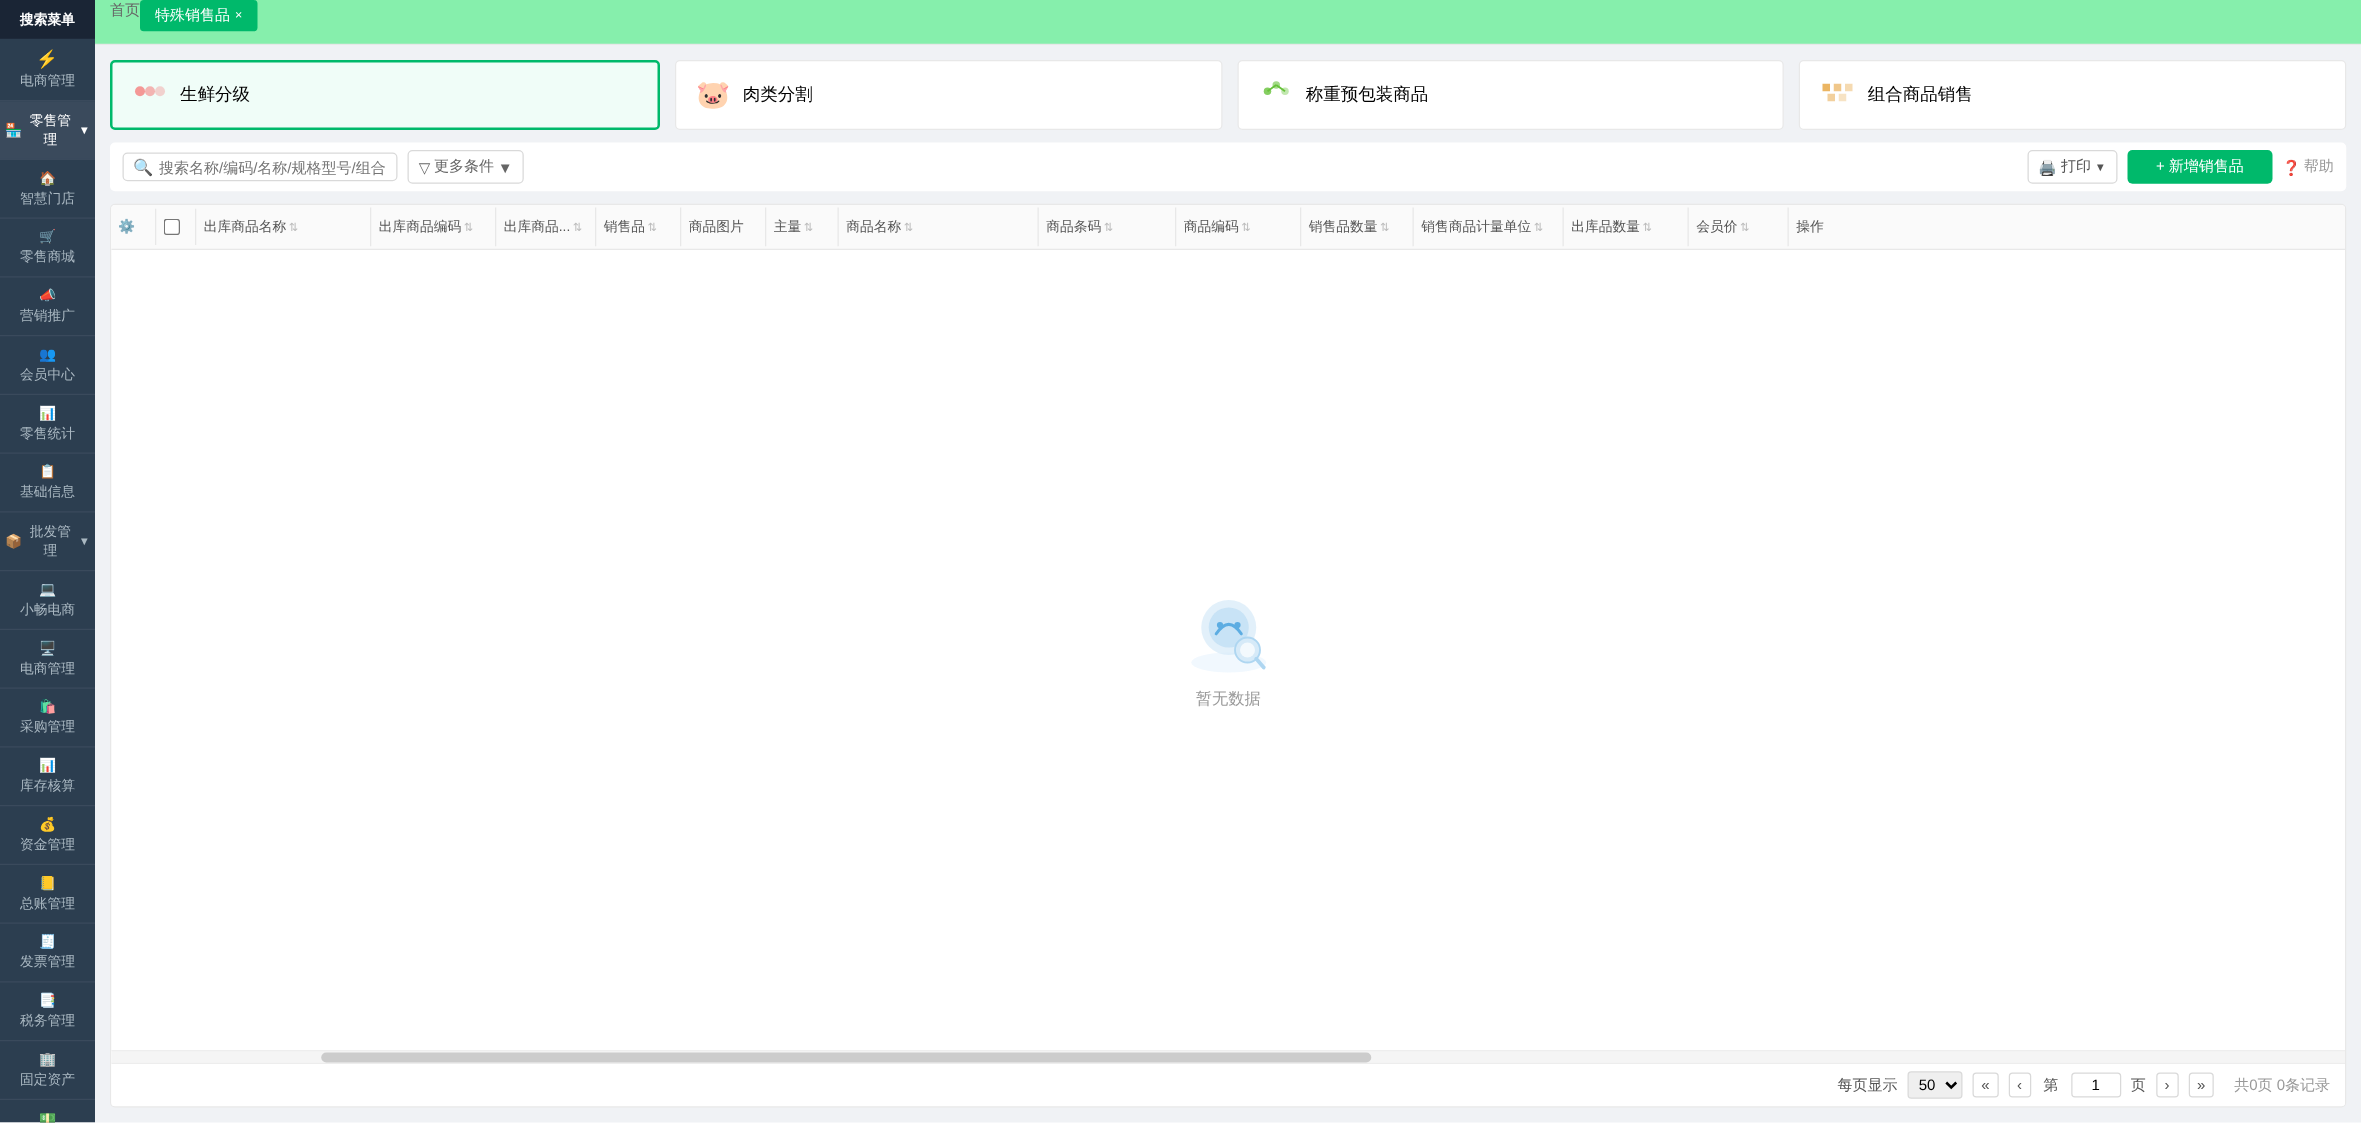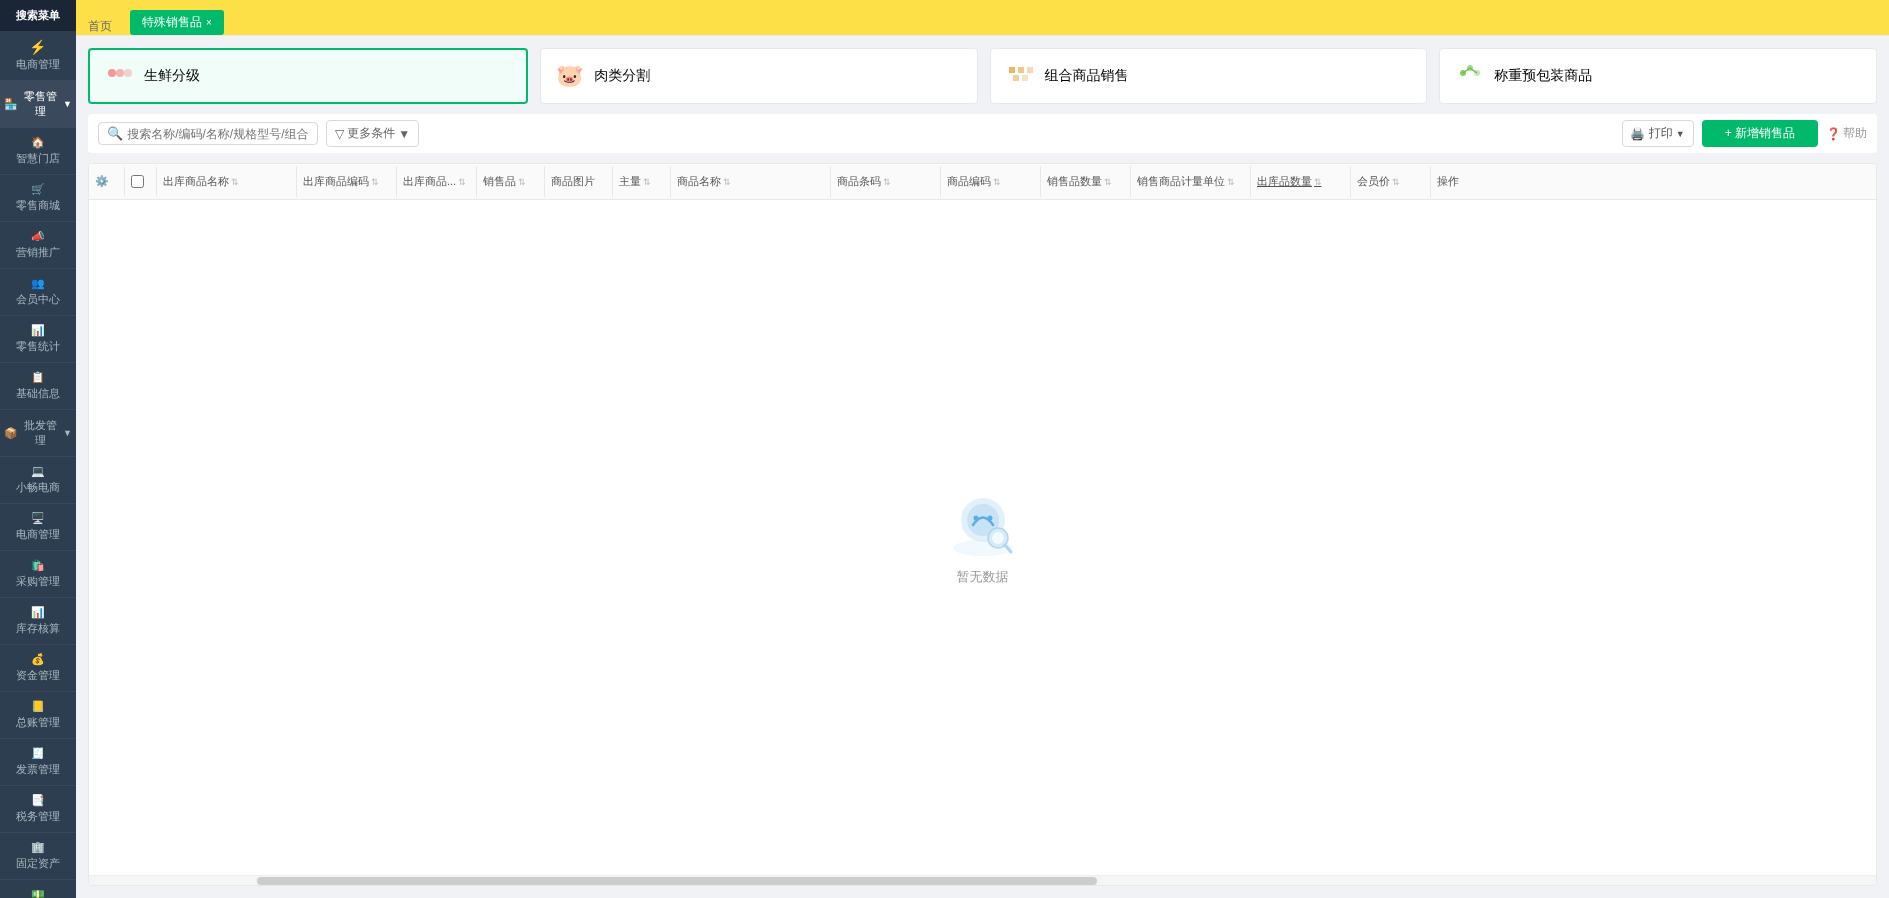--- a/index.html
+++ b/index.html
@@ -45,27 +45,27 @@
     
     .main {
       flex: 1;
       display: flex;
       flex-direction: column;
       overflow: hidden;
     }
 
     
     .topbar {
-      background: #fde047;
+      background: #86efac;
       border-bottom: 1px solid #e8e8e8;
       padding: 0 12px;
       height: 36px;
       display: flex;
-      align-items: flex-end;
-      gap: 18px;
+      align-items: flex-start;
+      gap: 0;
     }
     .topbar-home {
       color: #666;
       font-size: 12px;
       cursor: pointer;
     }
     .topbar-tab {
       background: #00b96b;
       color: #fff;
       padding: 4px 12px;
@@ -395,44 +395,44 @@
             <circle cx="6" cy="11" r="4" fill="#f56c6c" opacity="0.7"></circle>
             <circle cx="14" cy="11" r="4" fill="#f56c6c" opacity="0.5"></circle>
             <circle cx="22" cy="11" r="4" fill="#f56c6c" opacity="0.3"></circle>
           </svg>
         </span>
         <span class="tab-label">生鲜分级</span>
       </div>
       <div class="tab-card">
         <span class="tab-icon">🐷</span>
         <span class="tab-label">肉类分割</span>
+      </div>
+      <div class="tab-card">
+        <span class="tab-icon">
+          <svg width="28" height="22" viewBox="0 0 28 22">
+            <circle cx="7" cy="11" r="3" fill="#67c23a" opacity="0.8"></circle>
+            <circle cx="14" cy="6" r="3" fill="#67c23a" opacity="0.6"></circle>
+            <circle cx="21" cy="11" r="3" fill="#67c23a" opacity="0.4"></circle>
+            <line x1="7" y1="11" x2="14" y2="6" stroke="#67c23a" stroke-width="1.5"></line>
+            <line x1="14" y1="6" x2="21" y2="11" stroke="#67c23a" stroke-width="1.5"></line>
+          </svg>
+        </span>
+        <span class="tab-label">称重预包装商品</span>
       </div>
       <div class="tab-card">
         <span class="tab-icon">
           <svg width="28" height="22" viewBox="0 0 28 22">
             <rect x="2" y="5" width="6" height="6" fill="#e6a23c" opacity="0.8"></rect>
             <rect x="11" y="5" width="6" height="6" fill="#e6a23c" opacity="0.6"></rect>
             <rect x="20" y="5" width="6" height="6" fill="#e6a23c" opacity="0.4"></rect>
             <rect x="6" y="13" width="6" height="6" fill="#e6a23c" opacity="0.5"></rect>
             <rect x="15" y="13" width="6" height="6" fill="#e6a23c" opacity="0.3"></rect>
           </svg>
         </span>
         <span class="tab-label">组合商品销售</span>
-      </div>
-      <div class="tab-card">
-        <span class="tab-icon">
-          <svg width="28" height="22" viewBox="0 0 28 22">
-            <circle cx="7" cy="11" r="3" fill="#67c23a" opacity="0.8"></circle>
-            <circle cx="14" cy="6" r="3" fill="#67c23a" opacity="0.6"></circle>
-            <circle cx="21" cy="11" r="3" fill="#67c23a" opacity="0.4"></circle>
-            <line x1="7" y1="11" x2="14" y2="6" stroke="#67c23a" stroke-width="1.5"></line>
-            <line x1="14" y1="6" x2="21" y2="11" stroke="#67c23a" stroke-width="1.5"></line>
-          </svg>
-        </span>
-        <span class="tab-label">称重预包装商品</span>
       </div>
     </div>
 
     <div class="toolbar">
       <div class="search-box">
         <span style="color:#bbb;font-size:13px;">🔍</span>
         <input type="text" placeholder="搜索名称/编码/名称/规格型号/组合" style="">
       </div>
       <button class="filter-btn">
         <span>▽</span>
@@ -497,21 +497,21 @@
           <span class="sort-icon">⇅</span>
         </div>
         <div class="th" style="width:90px;">
           <span>销售品数量</span>
           <span class="sort-icon">⇅</span>
         </div>
         <div class="th" style="width:120px;">
           <span>销售商品计量单位</span>
           <span class="sort-icon">⇅</span>
         </div>
-        <div class="th" style="width:100px;text-decoration:underline;">
+        <div class="th" style="width:100px;">
           <span>出库品数量</span>
           <span class="sort-icon">⇅</span>
         </div>
         <div class="th" style="width:80px;">
           <span>会员价</span>
           <span class="sort-icon">⇅</span>
         </div>
         <div class="th" style="width:60px; border-right:none;">
           <span>操作</span>
         </div>
@@ -531,16 +531,30 @@
           <circle cx="55" cy="48" r="6" fill="white" opacity="0.7"></circle>
           <line x1="62" y1="55" x2="68" y2="62" stroke="#aed6f1" stroke-width="3" stroke-linecap="round"></line>
         </svg>
         <span class="empty-text">暂无数据</span>
       </div>
 
       <div class="scroll-bar-area">
         <div class="scroll-bar-thumb"></div>
       </div>
 
+      <div class="table-footer">
+        <span>每页显示</span>
+        <select class="page-size-select">
+          <option>50</option>
+        </select>
+        <button class="page-btn">«</button>
+        <button class="page-btn">‹</button>
+        <span style="margin:0 2px;">第</span>
+        <input class="page-input" type="text" value="1" style="">
+        <span>页</span>
+        <button class="page-btn">›</button>
+        <button class="page-btn">»</button>
+        <span style="color:#999;margin-left:8px;">共0页 0条记录</span>
+      </div>
     </div>
 
   </div>
 </div>
 
 </body></html>

